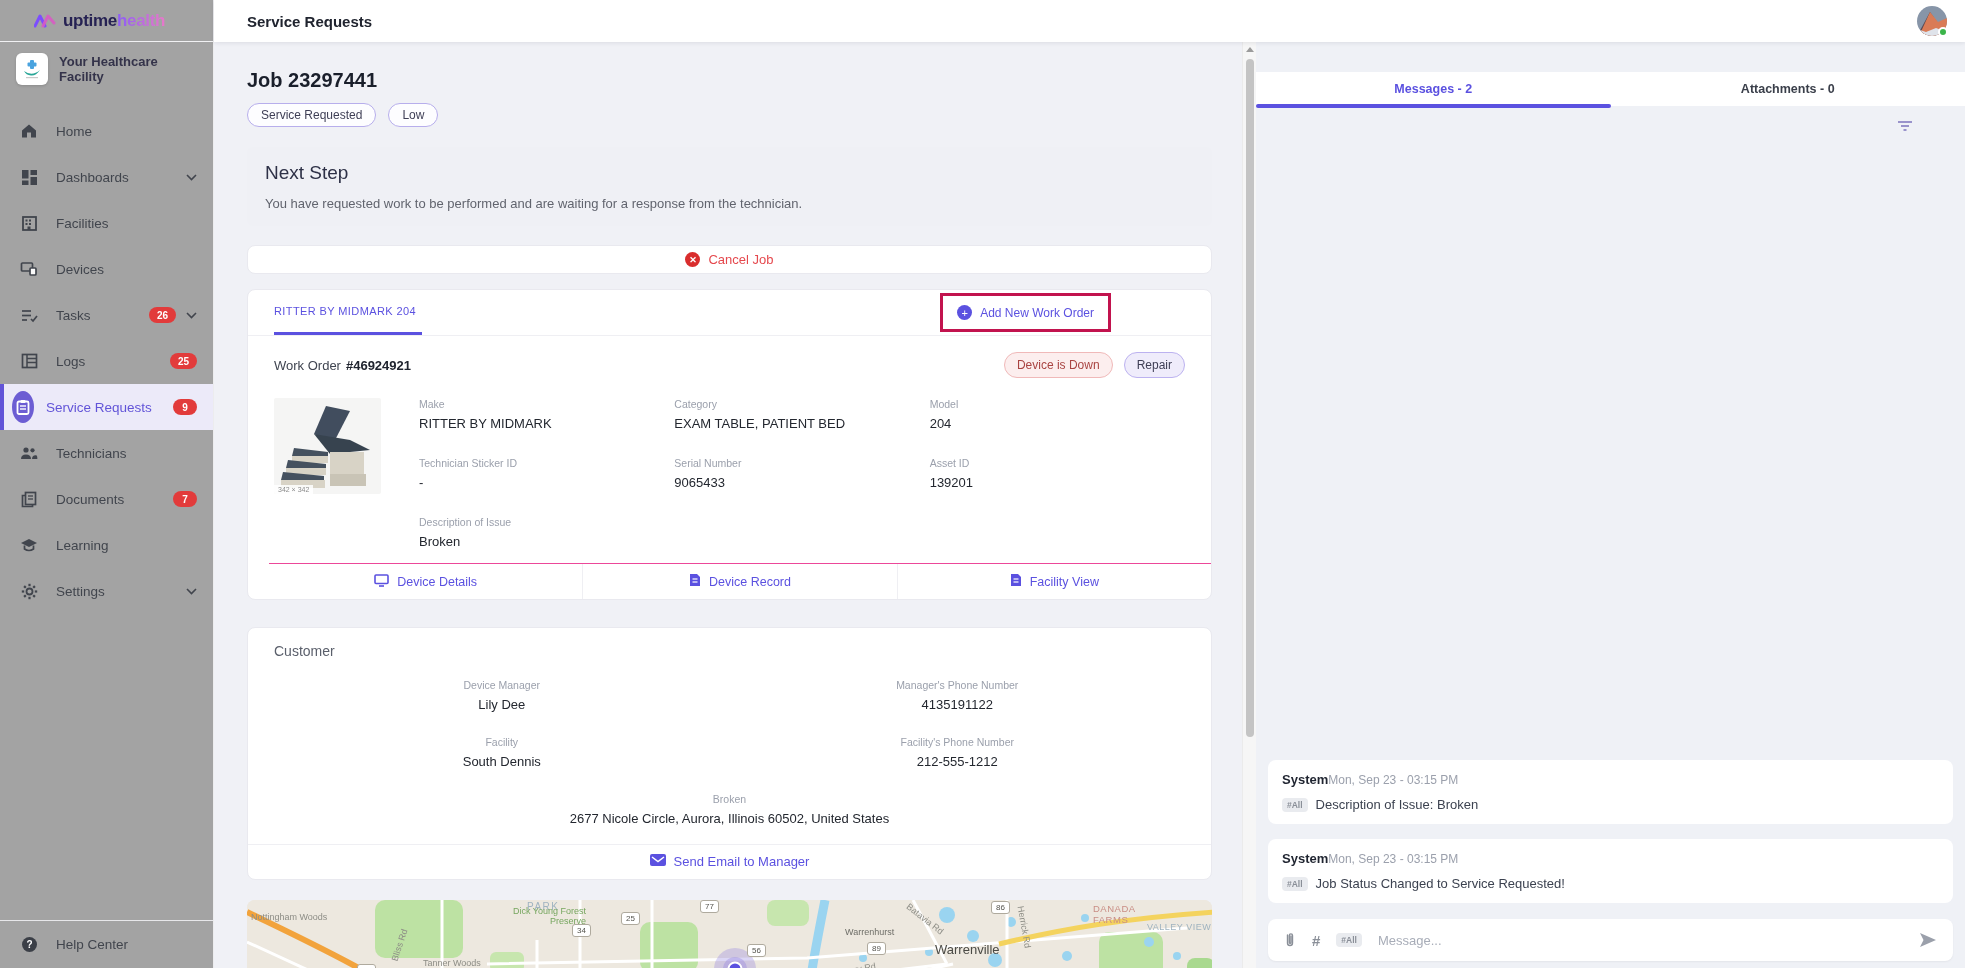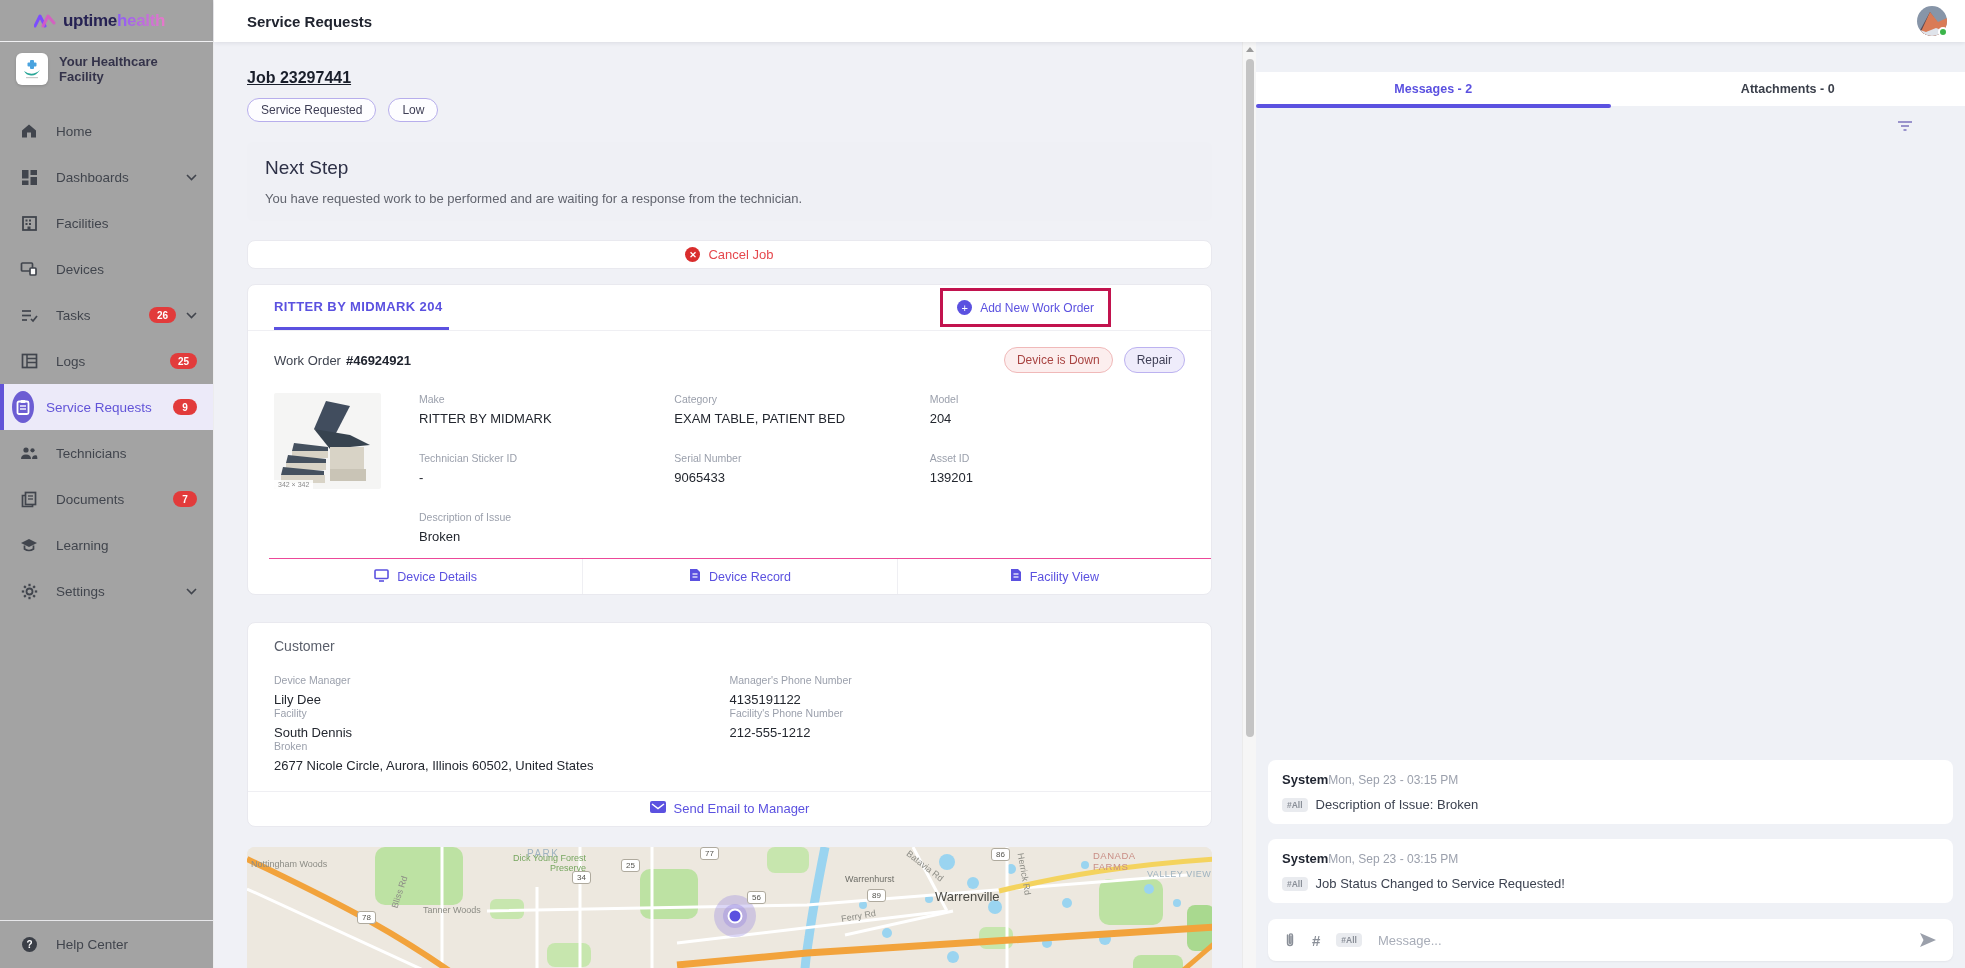--- a/index.html
+++ b/index.html
@@ -32,33 +32,33 @@
   .topbar { height:42px; background:#fff; box-shadow:0 1px 4px rgba(40,40,60,.10); display:flex; align-items:center; padding:0 18px 0 33px; position:relative; z-index:4; }
   .topbar-title { font-size:15px; font-weight:bold; color:#20242F; }
   .avatar { margin-left:auto; width:30px; height:30px; border-radius:50%; position:relative; cursor:pointer; overflow:visible; }
   .avatar svg { border-radius:50%; display:block; }
   .avatar .online { position:absolute; right:-1px; bottom:-1px; width:10px; height:10px; background:#3BB54A; border:2px solid #fff; border-radius:50%; }
 
   .below { display:flex; flex:1; min-height:0; }
 
   
   .content { width:1028px; flex-shrink:0; background:#F0F1F6; padding:27px 30px 0 33px; overflow:hidden; height:926px; }
-  .job-title { font-size:16px; font-weight:bold; color:#1A1F2B;text-decoration:underline; }
+  .job-title { font-size:20px; font-weight:bold; color:#1A1F2B; }
   .badge-row { display:flex; gap:12px; margin-top:11px; }
   .jpill { border:1px solid #B7AEEC; background:#FDFDFF; color:#3E3E55; font-size:12px; border-radius:14px; padding:4px 13px; }
   .next-card { margin-top:20px; background:#EFF0F5; border-radius:6px; padding:15px 18px; }
   .next-title { font-size:19px; font-weight:500; color:#2E3147; }
   .next-body { margin-top:12px; font-size:13px; color:#61646E; }
   .cancel-card { margin-top:19px; background:#fff; border:1px solid #E9E9EF; border-radius:8px; height:29px; display:flex; align-items:center; justify-content:center; gap:8px; cursor:pointer; }
   .cancel-card span.txt { color:#E5484D; font-size:13px; }
   .x-circle { width:15px; height:15px; border-radius:50%; background:#D92D2D; color:#fff; font-size:9px; font-weight:bold; display:flex; align-items:center; justify-content:center; }
 
   .wo-card { margin-top:15px; background:#fff; border:1px solid #E9E9EF; border-radius:8px; }
   .wo-tabs { display:flex; justify-content:space-between; align-items:center; border-bottom:1px solid #EFEFF3; padding-left:26px; height:46px; }
-  .wo-tab { color:#5B51E0; font-weight:bold; font-size:13px; letter-spacing:.4px; height:100%; display:flex; align-items:center; border-bottom:3px solid #5B51E0; padding-right:6px; cursor:pointer; }
+  .wo-tab { color:#5B51E0; font-weight:normal; font-size:11px; letter-spacing:.4px; height:100%; display:flex; align-items:center; border-bottom:3px solid #5B51E0; padding-right:6px; cursor:pointer; }
   .annot { border:3px solid #C2134E; margin-right:100px; }
   .add-wo { display:flex; align-items:center; gap:8px; color:#5B51E0; font-size:12px; padding:9px 14px; cursor:pointer; background:#fff; }
   .plus-circle { width:15px; height:15px; border-radius:50%; background:#5B51E0; color:#fff; font-size:11px; display:flex; align-items:center; justify-content:center; }
   .wo-body { padding:16px 26px 14px; }
   .wo-head { display:flex; align-items:center; }
   .wo-label { font-size:13px; color:#3F4450; }
   .wo-num { font-size:13px; font-weight:bold; color:#20242F; margin-left:5px; }
   .wo-head-badges { margin-left:auto; display:flex; gap:11px; }
   .pill-danger { border:1px solid #F0B9B9; background:#FCEEEE; color:#A94442; border-radius:14px; padding:5px 12px; font-size:12px; }
   .pill-repair { border:1px solid #BCB2F0; background:#EFECFB; color:#3E3E55; border-radius:14px; padding:5px 12px; font-size:12px; }
@@ -67,21 +67,21 @@
   .img-cap { position:absolute; left:0; bottom:0; background:rgba(255,255,255,.85); font-size:7px; color:#8A8A8A; padding:1px 4px; }
   .fields { flex:1; margin-left:38px; display:grid; grid-template-columns:1fr 1fr 1fr; row-gap:26px; }
   .fld label { display:block; font-size:10.5px; color:#9BA0AC; margin-bottom:6px; }
   .fld .val { font-size:13px; color:#23272F; }
   .wo-actions { display:flex; border-top:1px solid #ec4899;margin-left:21px; }
   .wo-action { flex:1; display:flex; align-items:center; justify-content:center; gap:8px; padding:9px 0; color:#5B51E0; font-size:12.5px; border-right:1px solid #EFEFF3; cursor:pointer; }
   .wo-action:last-child { border-right:none; }
 
   .cust-card { margin-top:27px; background:#fff; border:1px solid #E9E9EF; border-radius:8px; padding:15px 26px 0; }
   .cust-title { font-size:14px; color:#5A5F6B; }
-  .cust-grid { display:grid; grid-template-columns:1fr 1fr; margin-top:20px; }
+  .cust-grid { display:grid; grid-template-columns:1fr 1fr; row-gap:24px; margin-top:20px;text-align:center; }
   .cust-grid .fld.span2 { grid-column:1 / span 2; }
   .cust-footer { border-top:1px solid #EFEFF3; margin:18px -26px 0; padding:9px 0 10px; display:flex; align-items:flex-start; justify-content:center; gap:8px; color:#5B51E0; font-size:13px; cursor:pointer; }
 
   .map-card { margin-top:20px; border-radius:8px 8px 0 0; overflow:hidden; position:relative; height:150px; background:#EDE8DF; cursor:grab; }
   .map-card svg.base { position:absolute; left:0; top:0; }
   .mlabel { position:absolute; white-space:nowrap; font-size:9px; color:#8D8D86; }
   .mlabel.town { font-size:13px; color:#4A4A45; }
   .mlabel.green { color:#76A65F; white-space:normal; text-align:right; line-height:1.15;margin-left:45px; }
   .mlabel.blue { color:#9FB3C0; letter-spacing:1.5px; font-size:10px; }
   .mlabel.salmon { color:#C98E85; letter-spacing:.5px; white-space:normal; line-height:1.2; font-size:9.5px; }

